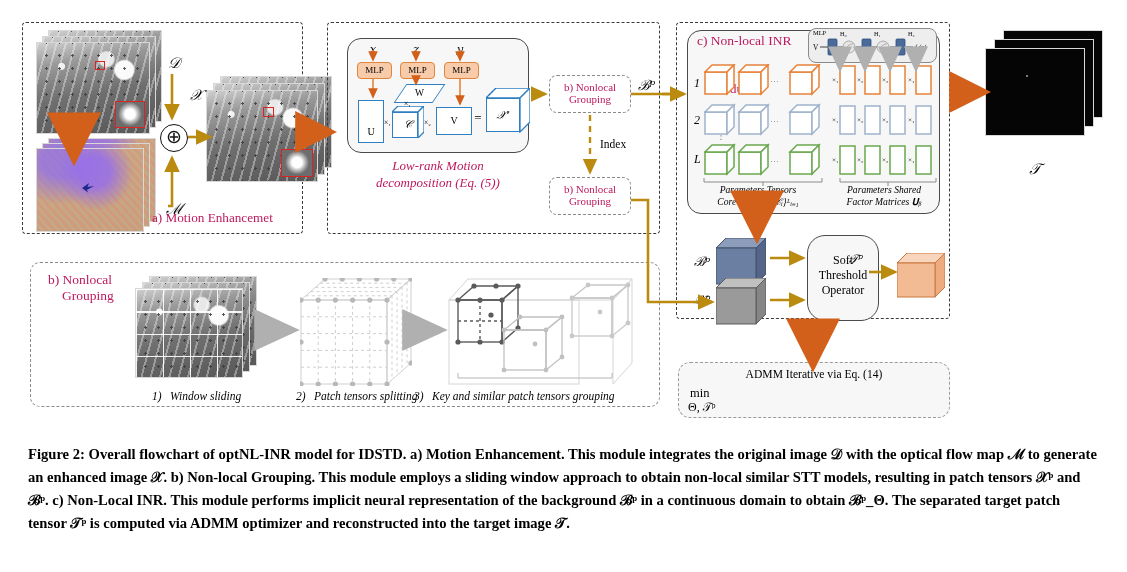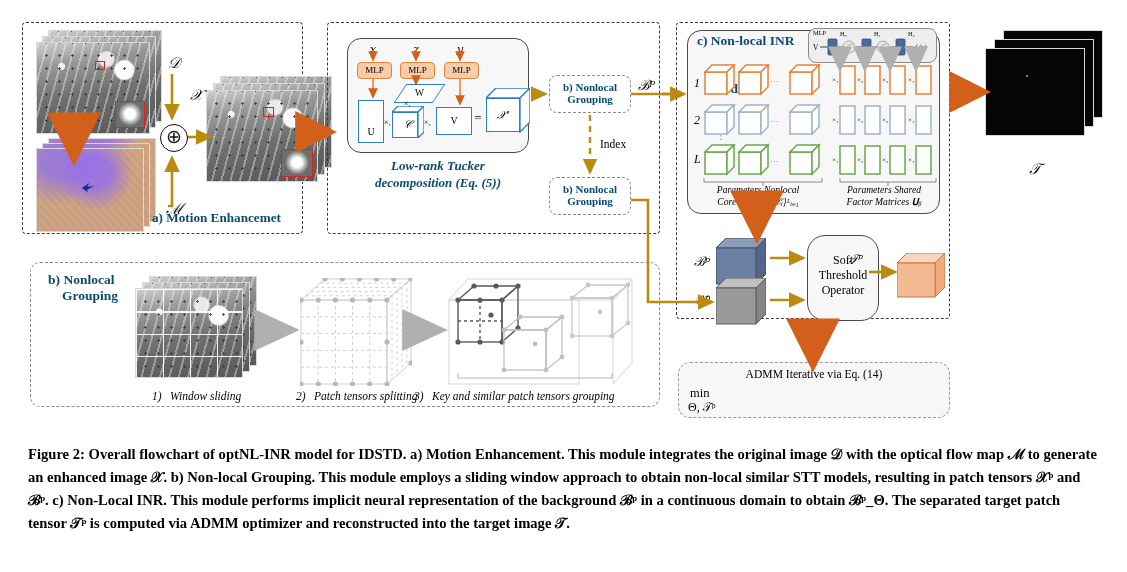--- a/index.html
+++ b/index.html
@@ -2,21 +2,21 @@
 <html><head>
 <meta charset="utf-8">
 <style>
   html,body{margin:0;padding:0;background:#ffffff;}
   body{width:1127px;height:572px;font-family:"Liberation Serif",serif;color:#000;overflow:hidden;}
   #root{position:relative;width:1127px;height:572px;}
   .abs{position:absolute;}
   .dash-panel{border:1.6px dashed #3a3a3a;border-radius:4px;box-sizing:border-box;}
   .rnd-panel{border:1.6px solid #4a4a4a;border-radius:14px;box-sizing:border-box;background:#f7f7f7;}
   .dash-round{border:1.5px dashed #8a8a8a;border-radius:8px;box-sizing:border-box;background:#fff;}
-  .navy{color:#0c4a6e;font-weight:bold;}
+  .navy{color:#be185d;font-weight:normal;}
   .ital{font-style:italic;}
   .ctr{text-align:center;}
   .mathi{font-family:"DejaVu Serif",serif;font-style:italic;}
   
   .imgstack{position:absolute;}
   .sheet{position:absolute;border:1px solid #d8d8d8;box-sizing:border-box;background-size:cover;}
   .gray-a{background:
      repeating-linear-gradient(105deg, rgba(255,255,255,.35) 0 2px, rgba(0,0,0,0) 2px 9px),
      radial-gradient(circle at 22% 26%, #f2f2f2 0 3px, rgba(0,0,0,0) 4px),
      radial-gradient(circle at 62% 18%, #e8e8e8 0 7px, rgba(0,0,0,0) 9px),
@@ -124,21 +124,21 @@
       <polygon points="34,10 44,0 44,34 34,44" fill="#fff" stroke="#2f7fc1" stroke-width="1.3"></polygon>
       <line x1="0" y1="10" x2="10" y2="0" stroke="#2f7fc1" stroke-width="1.1" stroke-dasharray="2,2"></line>
     </svg>
     <div style="position:absolute;left:0;top:20px;width:34px;text-align:center;font-size:11.5px;font-style:italic;font-family:'DejaVu Serif',serif;">𝒳'</div>
   </div>
 
   <div class="abs" style="left:384px;top:118px;font-size:7.5px;">×₁</div>
   <div class="abs" style="left:424px;top:118px;font-size:7.5px;">×₂</div>
   <div class="abs" style="left:404px;top:99px;font-size:7.5px;">×₁</div>
 
-  <div class="abs navy ital ctr" style="left:347px;top:158px;width:182px;font-size:13px;">Low-rank Tucker</div>
+  <div class="abs navy ital ctr" style="left:347px;top:158px;width:182px;font-size:13px;">Low-rank Motion</div>
   <div class="abs navy ital ctr" style="left:347px;top:175px;width:182px;font-size:13px;">decomposition (Eq. (5))</div>
 
   <div class="abs dash-round" style="left:549px;top:75px;width:82px;height:38px;">
     <div class="navy ctr" style="font-size:11px;margin-top:5px;">b) Nonlocal</div>
     <div class="navy ctr" style="font-size:11px;">Grouping</div>
   </div>
   <div class="abs dash-round" style="left:549px;top:177px;width:82px;height:38px;">
     <div class="navy ctr" style="font-size:11px;margin-top:5px;">b) Nonlocal</div>
     <div class="navy ctr" style="font-size:11px;">Grouping</div>
   </div>
@@ -256,21 +256,21 @@
     <div style="position:absolute;left:0px;top:52px;font-size:7px;">×₁</div>
     <div style="position:absolute;left:25px;top:52px;font-size:7px;">×₂</div>
     <div style="position:absolute;left:50px;top:52px;font-size:7px;">×₃</div>
     <div style="position:absolute;left:76px;top:52px;font-size:7px;">×₄</div>
     <div style="position:absolute;left:0px;top:92px;font-size:7px;">×₁</div>
     <div style="position:absolute;left:25px;top:92px;font-size:7px;">×₂</div>
     <div style="position:absolute;left:50px;top:92px;font-size:7px;">×₃</div>
     <div style="position:absolute;left:76px;top:92px;font-size:7px;">×₄</div>
   </div>
 
-  <div class="abs ital ctr" style="left:694px;top:184px;width:128px;font-size:9.6px;">Parameters Nonlocal</div>
+  <div class="abs ital ctr" style="left:694px;top:184px;width:128px;font-size:9.6px;">Parameters Tensors</div>
   <div class="abs ital ctr" style="left:694px;top:196px;width:128px;font-size:9.6px;">Core Tensors {𝒞ᵢ}ᴸᵢ₌₁</div>
   <div class="abs ital ctr" style="left:828px;top:184px;width:112px;font-size:9.6px;">Parameters Shared</div>
   <div class="abs ital ctr" style="left:828px;top:196px;width:112px;font-size:9.6px;">Factor Matrices 𝐔ᵦ</div>
 
   <div class="abs mathi" style="left:694px;top:252px;font-size:13px;">ℬᵖ</div>
   <div class="abs" style="left:716px;top:238px;width:50px;height:48px;">
     <svg width="50" height="48">
       <polygon points="0,10 10,0 50,0 40,10" fill="#8c9dbb" stroke="#42506b" stroke-width="1"></polygon>
       <polygon points="40,10 50,0 50,36 40,46" fill="#55658a" stroke="#42506b" stroke-width="1"></polygon>
       <rect x="0" y="10" width="40" height="36" fill="#6b7fa3" stroke="#42506b" stroke-width="1"></rect>

